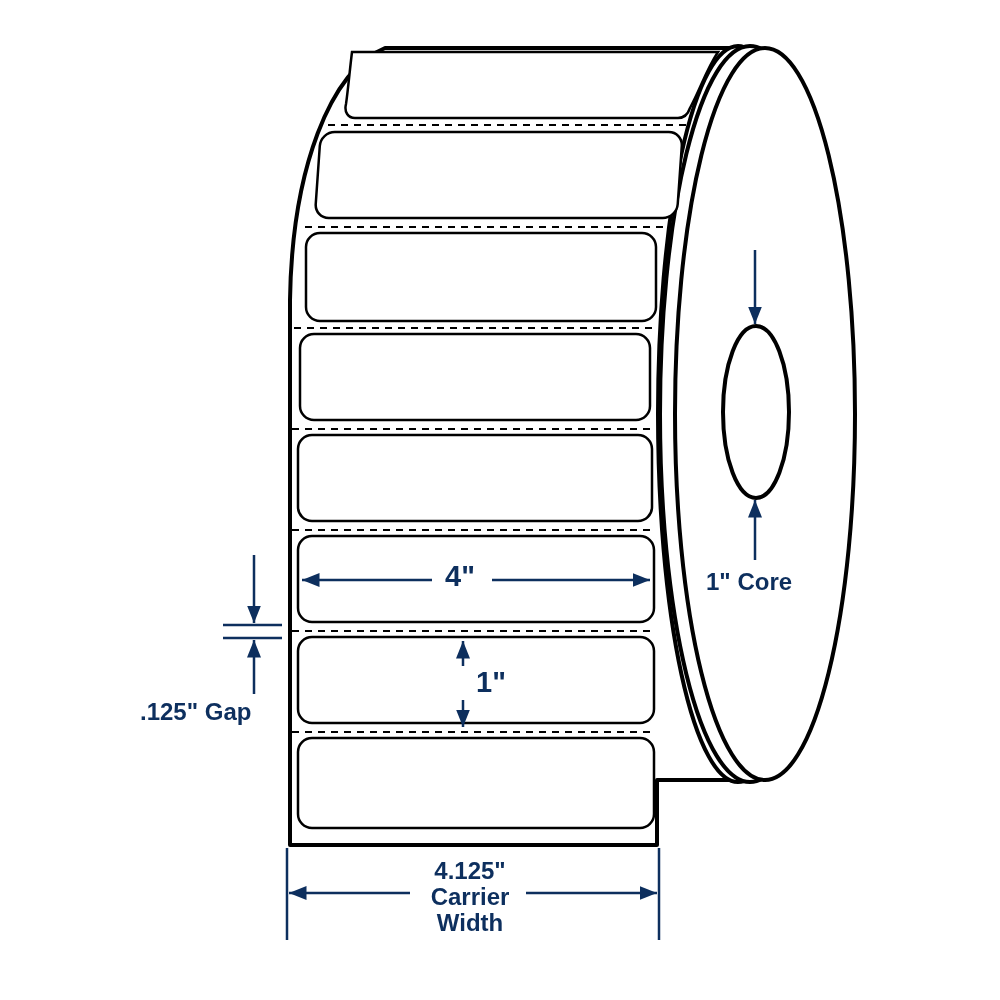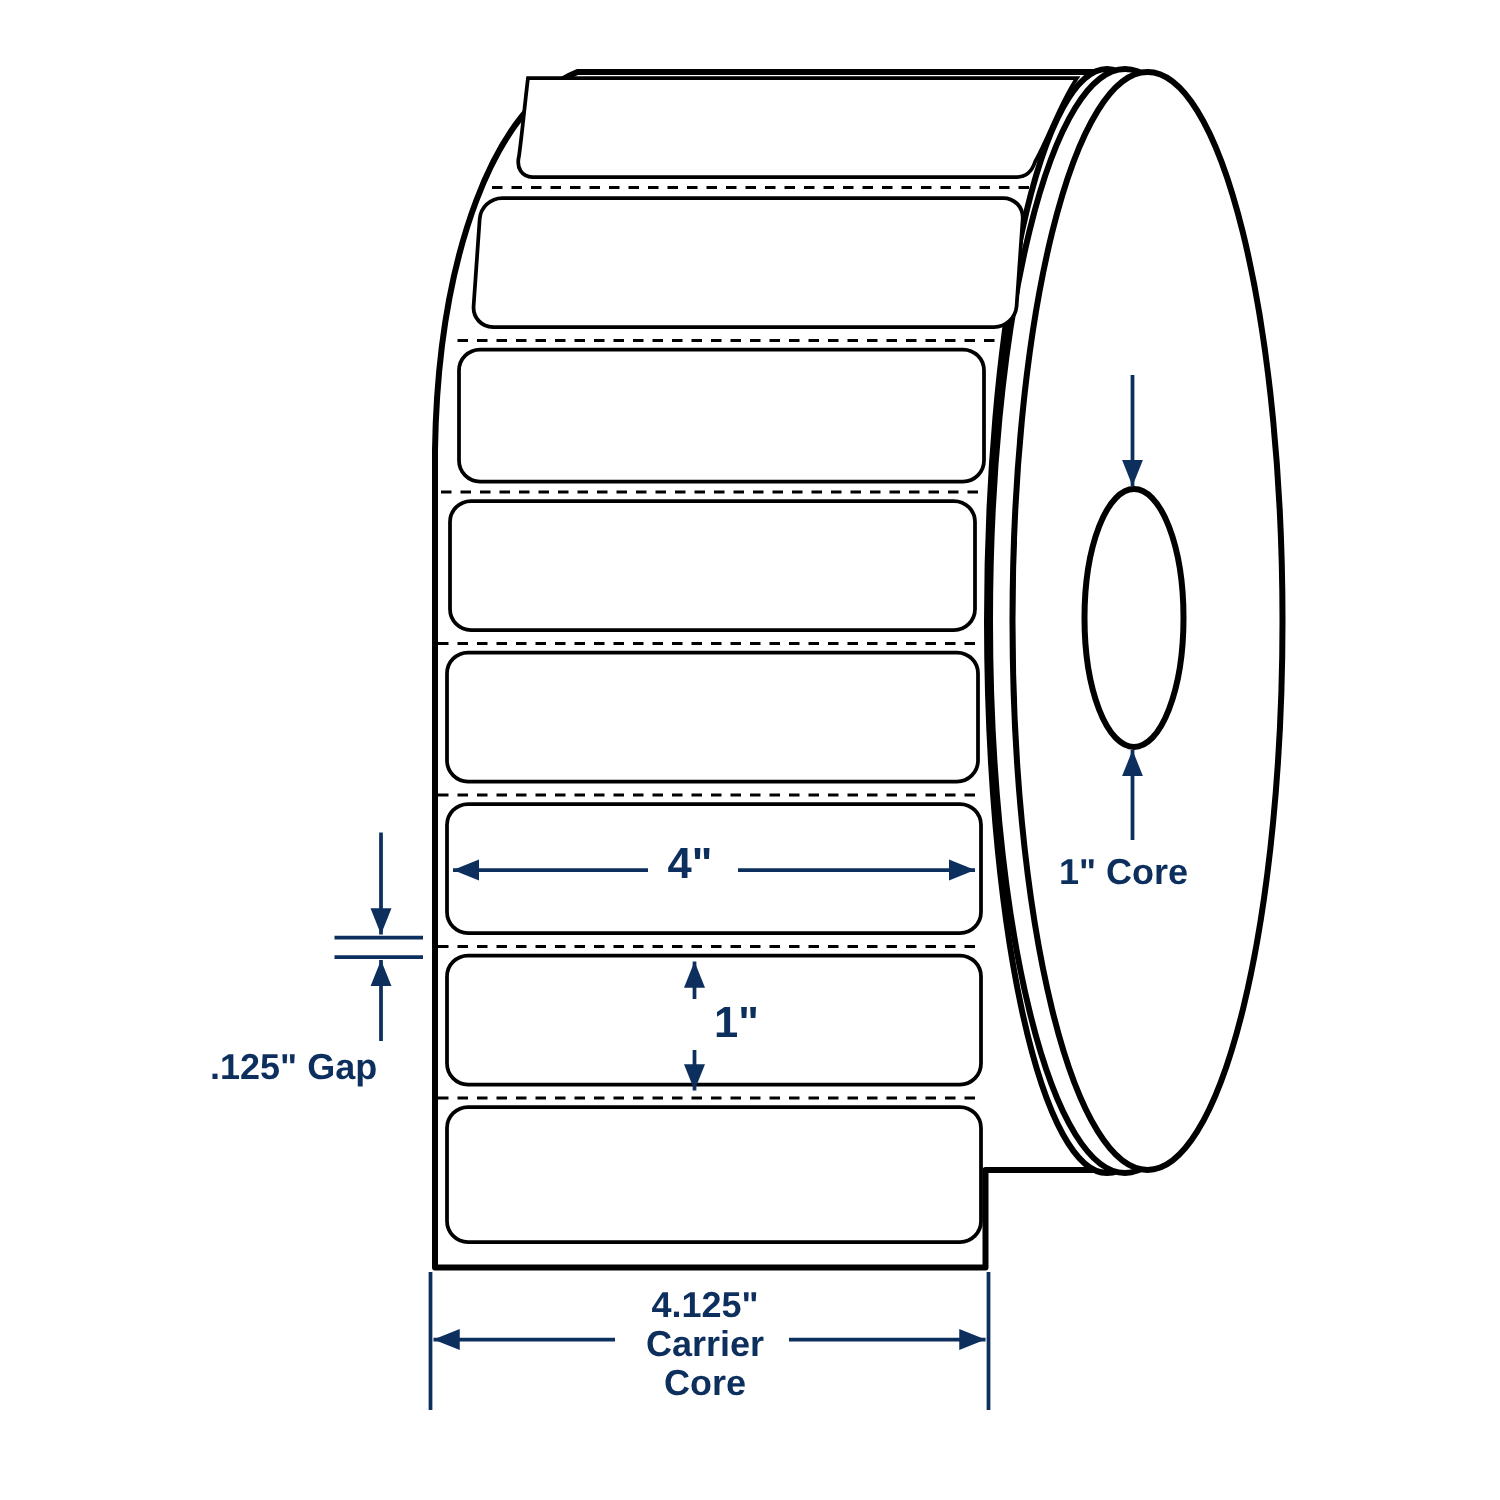--- a/index.html
+++ b/index.html
@@ -88,14 +88,14 @@
   </g>
 </svg>
 
 <div class="lbl dim-4in">4"</div>
 <div class="lbl dim-1in">1"</div>
 <div class="lbl dim-gap">.125" Gap</div>
 <div class="lbl dim-core">1" Core</div>
 <div class="lbl dim-carrier">
   <span>4.125"</span>
   <span>Carrier</span>
-  <span>Core</span>
+  <span>Width</span>
 </div>
 
 </body></html>

